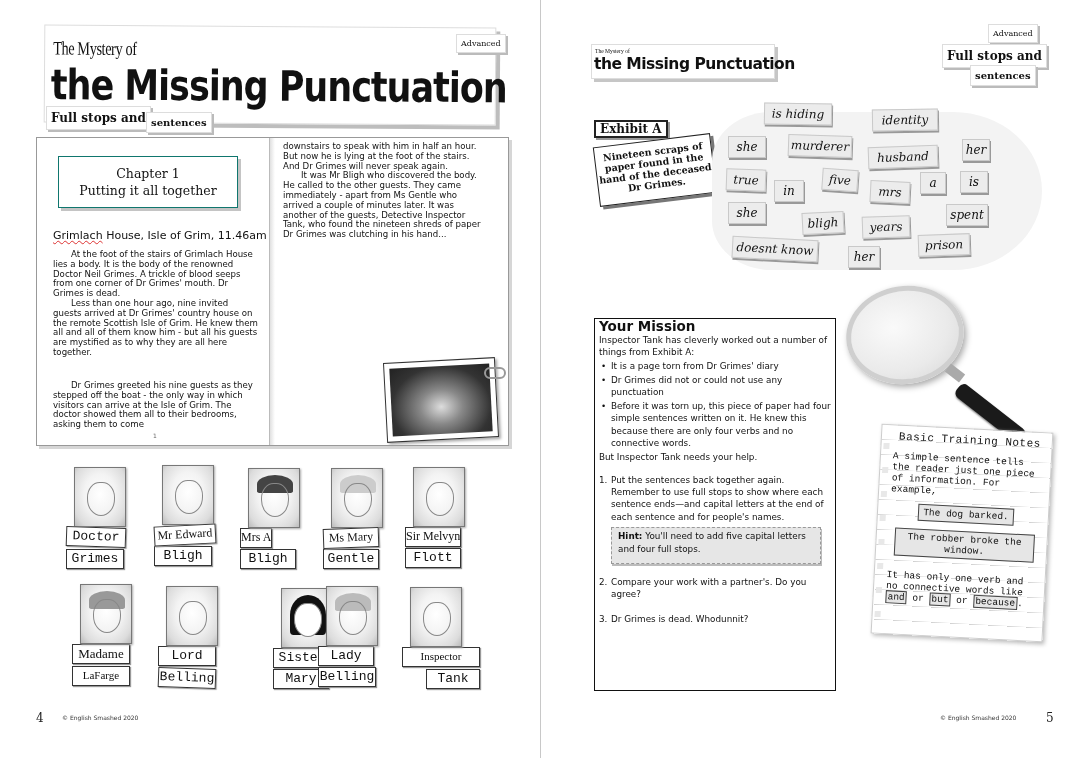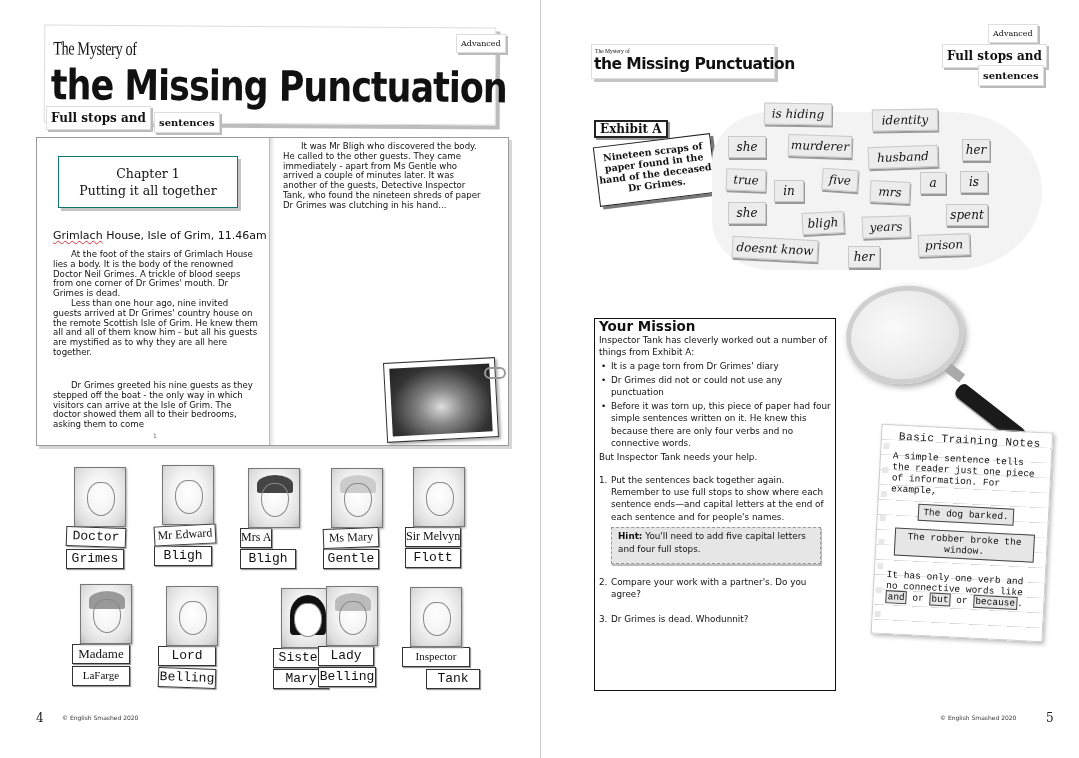--- a/index.html
+++ b/index.html
@@ -13,21 +13,21 @@
 
   
   .banner { position: absolute; left: 44px; top: 26px; width: 452px; height: 98px; background: #fff;
             box-shadow: 4px 4px 0 #bdbdbd; border: 1px solid #ddd; transform: rotate(0.4deg); }
   .banner .pre { position: absolute; left: 8px; top: 12px; font-family: "Liberation Serif", serif; font-size: 19px; transform: scaleX(0.75); transform-origin: left; letter-spacing: -0.5px; }
   .banner .main { position: absolute; left: 6px; top: 36px; font-family: "DejaVu Sans", sans-serif; font-weight: bold; font-size: 40px; letter-spacing: -1px; transform: scaleX(0.97) scaleY(1.05); transform-origin: left; white-space: nowrap; font-stretch: condensed; }
   .tag { position: absolute; background: #fff; border: 1px solid #ddd; box-shadow: 2px 2px 0 #bbb;
          font-family: "DejaVu Serif", serif; white-space: nowrap; padding: 4px 4px; }
   .tag-adv { font-size: 8px; }
   .tag-fs { font-size: 12px; font-weight: bold; }
-  .tag-sent { font-size: 10px; font-weight: bold; margin-left: 8px; }
+  .tag-sent { font-size: 10px; font-weight: bold; }
 
   
   .book { position: absolute; left: 36px; top: 137px; width: 473px; height: 309px; border: 1px solid #999; background: #fff;
           box-shadow: 3px 3px 0 #d6d6d6; }
   .book .gutter { position: absolute; left: 232px; top: 0; width: 6px; height: 100%; background: linear-gradient(to right,#e0e0e0,#fff); border-left: 1px solid #bbb; }
   .chapter-box { position: absolute; left: 21px; top: 18px; width: 180px; height: 52px; border: 1px solid #0f766e; box-shadow: 3px 3px 0 #c4c4c4; background: #fff; text-align: center;
                  font-family: "DejaVu Serif", serif; font-size: 12.5px; line-height: 17px; padding-top: 8px; }
   .story { position: absolute; font-size: 8.6px; line-height: 9.8px; color: #111; }
   .story p { margin: 0; }
   .indent { text-indent: 18px; }
@@ -111,20 +111,21 @@
   </div>
   <div class="story" style="left:16px;top:112px;width:205px;">
     <p class="indent">At the foot of the stairs of Grimlach House lies a body. It is the body of the renowned Doctor Neil Grimes. A trickle of blood seeps from one corner of Dr Grimes' mouth. Dr Grimes is dead.</p>
     <p class="indent">Less than one hour ago, nine invited guests arrived at Dr Grimes' country house on the remote Scottish Isle of Grim. He knew them all and all of them know him - but all his guests are mystified as to why they are all here together.</p>
   </div>
   <div class="story" style="left:16px;top:243px;width:205px;">
     <p class="indent">Dr Grimes greeted his nine guests as they stepped off the boat - the only way in which visitors can arrive at the Isle of Grim. The doctor showed them all to their bedrooms, asking them to come</p>
   </div>
   <div class="page-num-small">1</div>
   <div class="story" style="left:246px;top:4px;width:205px;">
+    <p>downstairs to speak with him in half an hour. But now he is lying at the foot of the stairs. And Dr Grimes will never speak again.</p>
     <p class="indent">It was Mr Bligh who discovered the body. He called to the other guests. They came immediately - apart from Ms Gentle who arrived a couple of minutes later. It was another of the guests, Detective Inspector Tank, who found the nineteen shreds of paper Dr Grimes was clutching in his hand...</p>
   </div>
 </div>
 <div class="photo">
     <div class="img"></div>
   </div>
 <div class="clip"></div>
 
 <div class="suspect" style="left:66px;top:467px;">
   <div class="mug">
@@ -192,21 +193,21 @@
       <div class="hair" style="background:#bbb;"></div>
       <div class="face"></div>
     </div>
   <span class="label" style="width:56px;">Lady</span>
   <span class="label" style="width:58px;margin-top:1px;">Belling</span>
 </div>
 <div class="suspect" style="left:402px;top:587px;">
   <div class="mug">
       <div class="face"></div>
     </div>
-  <span class="label" style="width:68px;font-family:'Liberation Serif',serif;font-size:11px;">Inspector</span>
+  <span class="label" style="width:78px;font-family:'Liberation Serif',serif;font-size:11px;">Inspector</span>
   <span class="label" style="width:54px;margin-top:2px;margin-left:24px;">Tank</span>
 </div>
 
 <div class="footer" style="left:62px;top:714px;">© English Smashed 2020</div>
 <div class="pg" style="left:36px;top:711px;">4</div>
 
 <div class="banner-small">
   <span class="pre">The Mystery of</span>
   <span class="main">the Missing Punctuation</span>
 </div>

